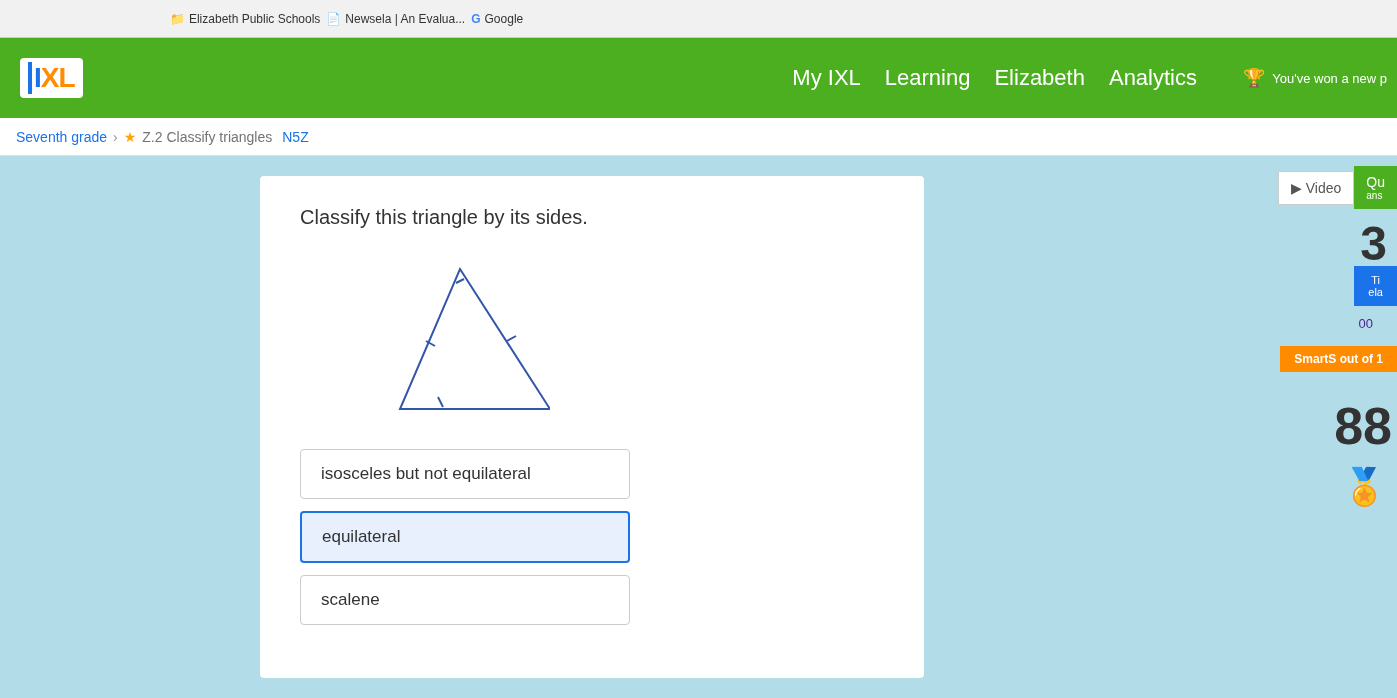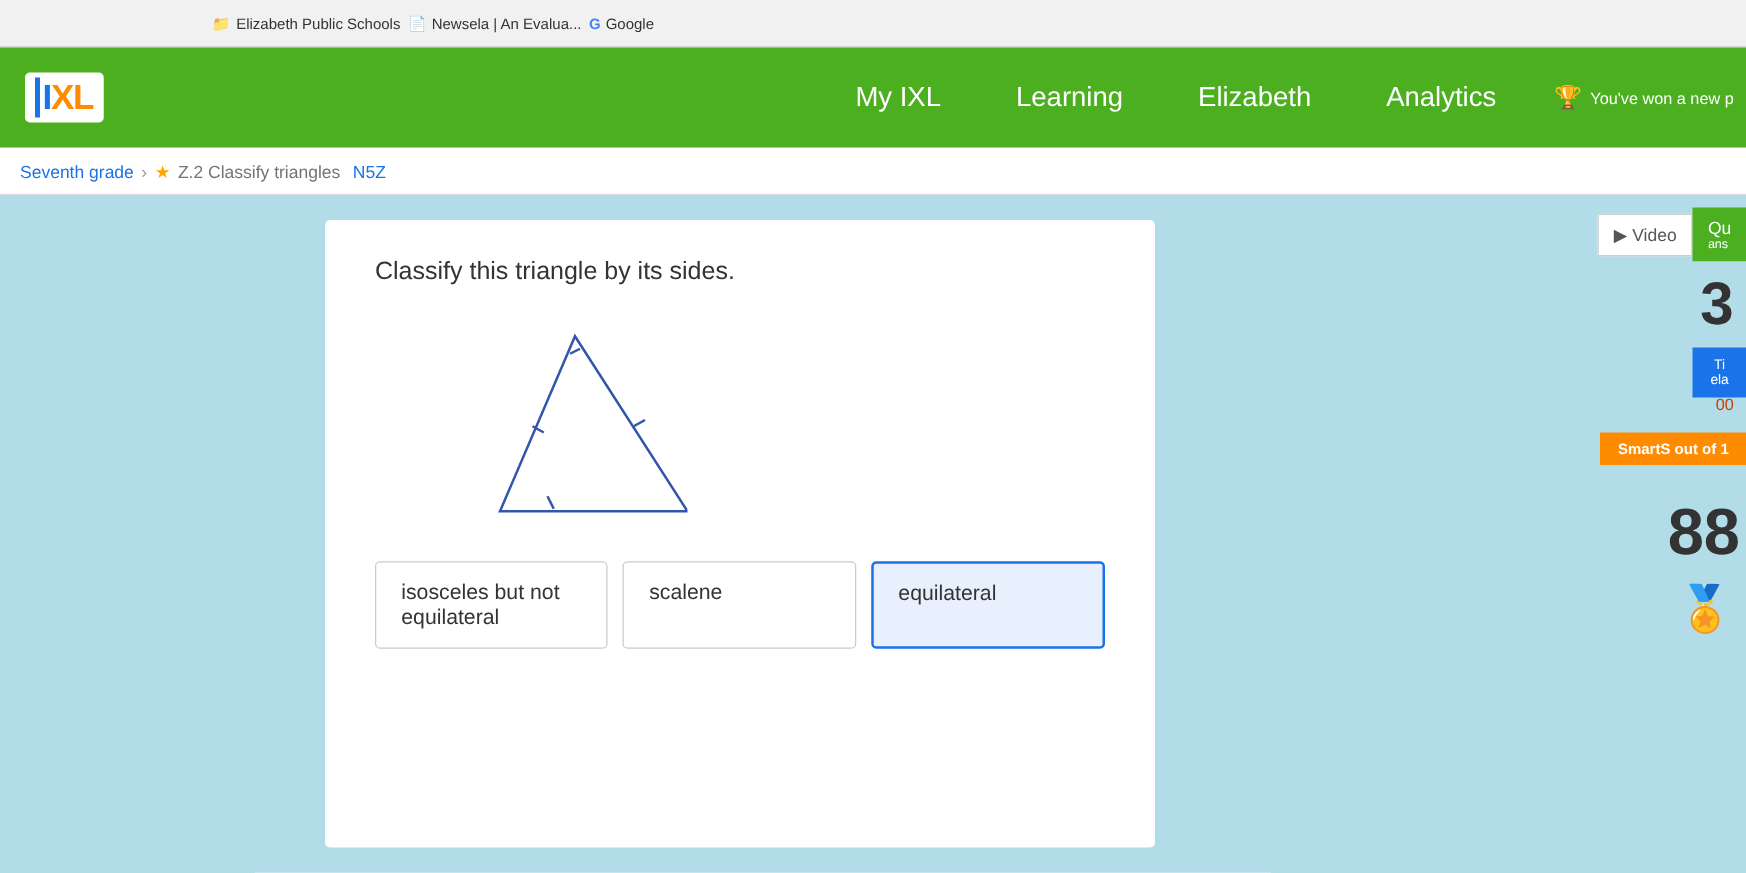--- a/index.html
+++ b/index.html
@@ -53,21 +53,21 @@
       color: #1a73e8;
       border-left: 4px solid #1a73e8;
       padding-left: 2px;
     }
     .ixl-logo .xl-letter {
       color: #ff8c00;
     }
     .ixl-nav {
       display: flex;
       align-items: center;
-      gap: 60px;
+      gap: 24px;
       position: absolute;
       right: 200px;
       top: 50%;
       transform: translateY(-50%);
     }
     .nav-item {
       color: white;
       font-size: 22px;
       font-weight: 500;
       cursor: pointer;
@@ -136,21 +136,21 @@
     
     .triangle-container {
       width: 200px;
       height: 180px;
       margin: 10px 0 20px 50px;
     }
 
     
     .answer-options {
       display: flex;
-      flex-direction: row;
+      flex-direction: column;
       gap: 12px;
       margin-top: 10px;
     }
     .answer-option {
       border: 1px solid #ccc;
       border-radius: 4px;
       padding: 14px 20px;
       font-size: 17px;
       color: #333;
       cursor: pointer;
@@ -204,31 +204,30 @@
     
     .timer-box {
       position: absolute;
       right: 0;
       top: 110px;
       background: #1a73e8;
       color: white;
       padding: 8px 14px;
       font-size: 13px;
       text-align: center;
-      margin-top: 12px;
     }
     .timer-label { font-size: 11px; }
 
     
     .time-display {
       position: absolute;
-      right: 10px;
+      right: 24px;
       top: 160px;
       font-size: 13px;
-      color: #c2410c;
+      color: #4c1d95;
     }
 
     
     .smart-score-box {
       position: absolute;
       right: 0;
       top: 190px;
       background: #ff8c00;
       color: white;
       padding: 6px 14px;
@@ -314,22 +313,22 @@
         <line x1="157" y1="92" x2="166" y2="87" stroke="#3355aa" stroke-width="2"></line>
 
         <line x1="88" y1="148" x2="93" y2="158" stroke="#3355aa" stroke-width="2"></line>
 
         <line x1="106" y1="34" x2="114" y2="30" stroke="#3355aa" stroke-width="2"></line>
       </svg>
     </div>
 
     <div class="answer-options">
       <div class="answer-option">isosceles but not equilateral</div>
+      <div class="answer-option selected">equilateral</div>
       <div class="answer-option">scalene</div>
-      <div class="answer-option selected">equilateral</div>
     </div>
   </div>
 
   <div class="top-right-buttons">
     <div class="video-btn">
       <span>▶</span>
       <span>Video</span>
     </div>
     <div class="question-btn">
       <span>Qu</span>

